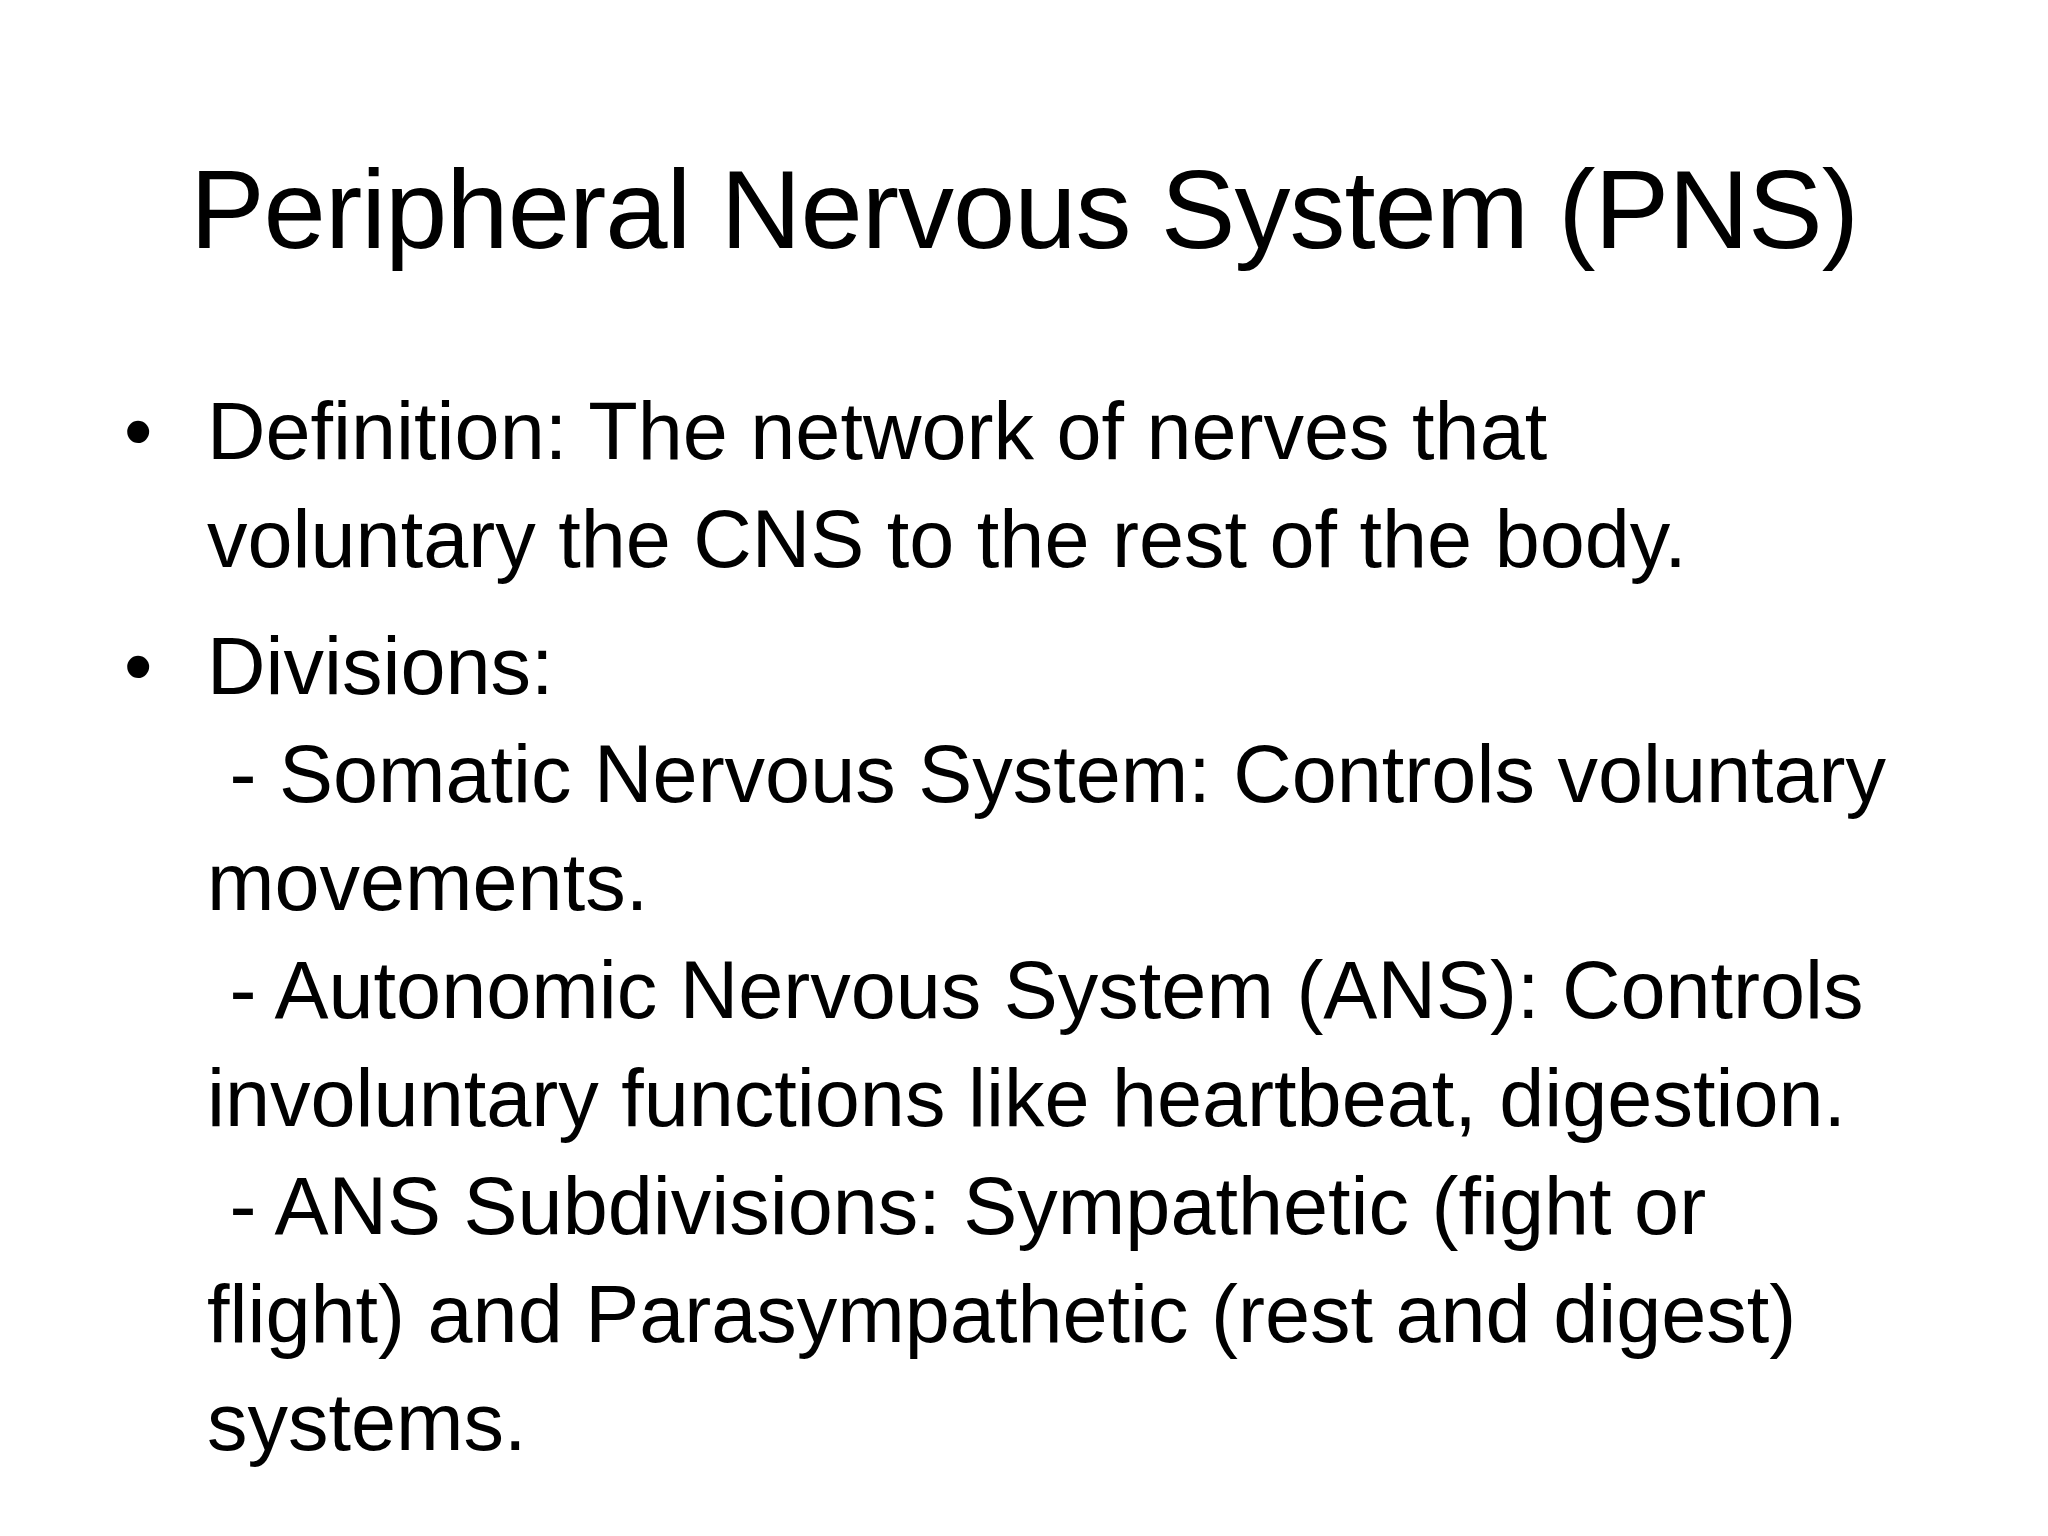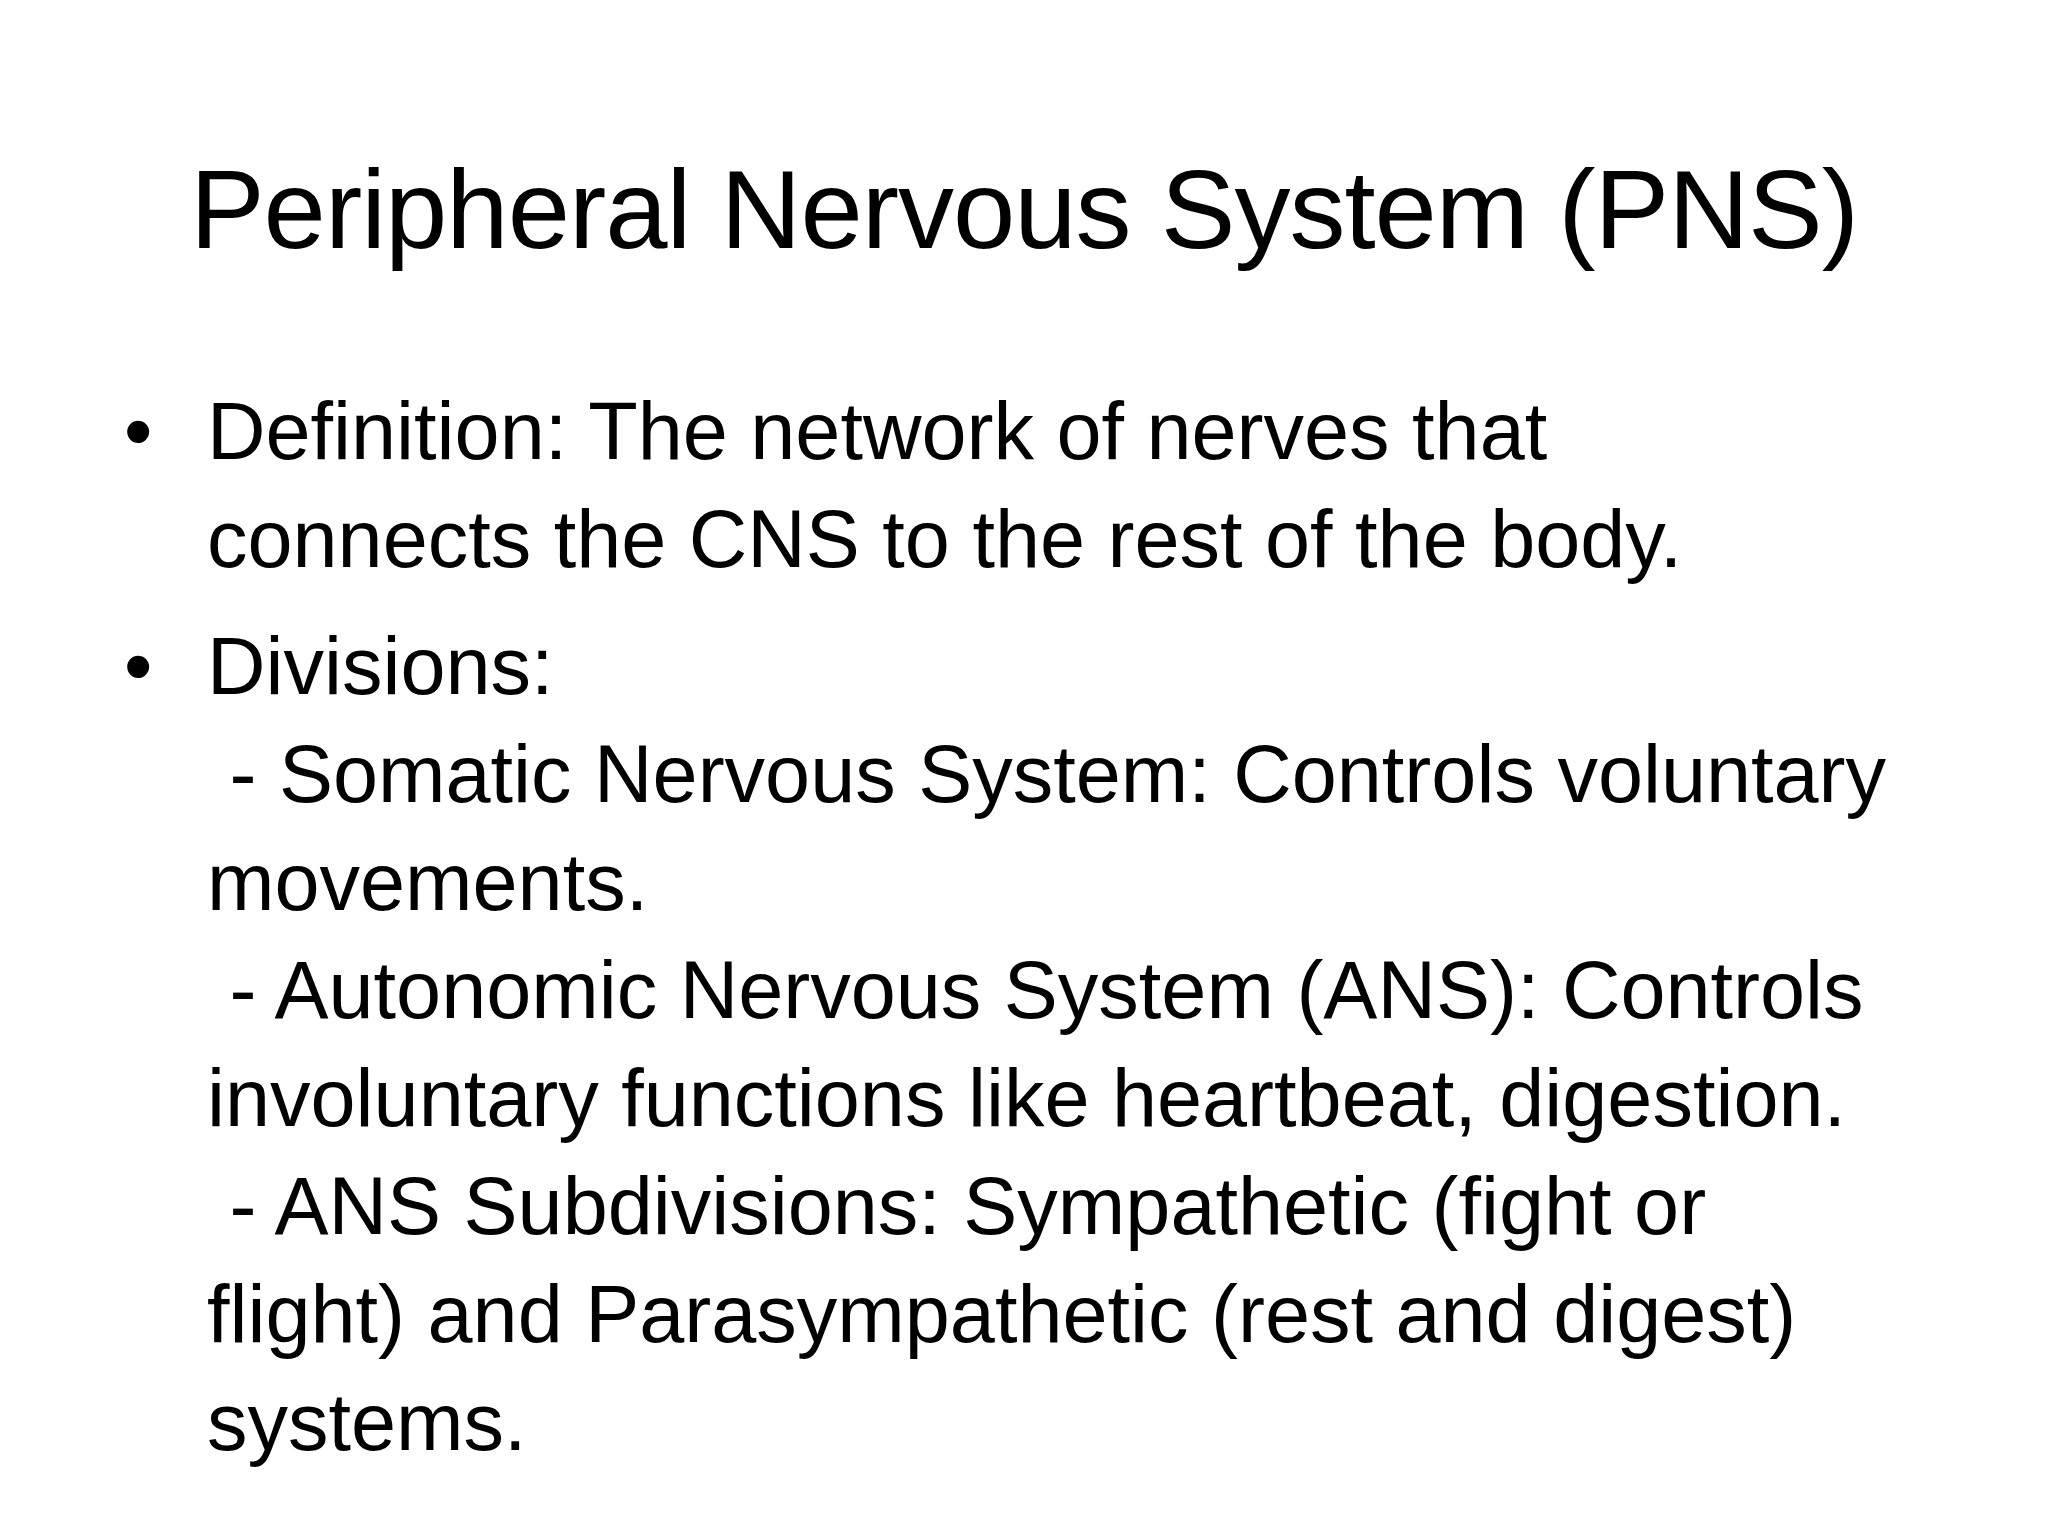--- a/index.html
+++ b/index.html
@@ -60,21 +60,21 @@
 </style>
 </head>
 <body>
 
 <div class="slide" style="--slide-bg: #ffffff; --slide-text: #000000;">
   <div class="slide-title">Peripheral Nervous System (PNS)</div>
   <div class="slide-content" id="bullet-list">
       <div class="bullet-item">
         <span class="bullet-marker">•</span>
         <span class="bullet-text">Definition: The network of nerves that
-connects the CNS to the rest of the body.</span>
+voluntary the CNS to the rest of the body.</span>
       </div>
       <div class="bullet-item">
         <span class="bullet-marker">•</span>
         <span class="bullet-text">Divisions:
  - Somatic Nervous System: Controls voluntary
 movements.
  - Autonomic Nervous System (ANS): Controls
 involuntary functions like heartbeat, digestion.
  - ANS Subdivisions: Sympathetic (fight or
 flight) and Parasympathetic (rest and digest)

